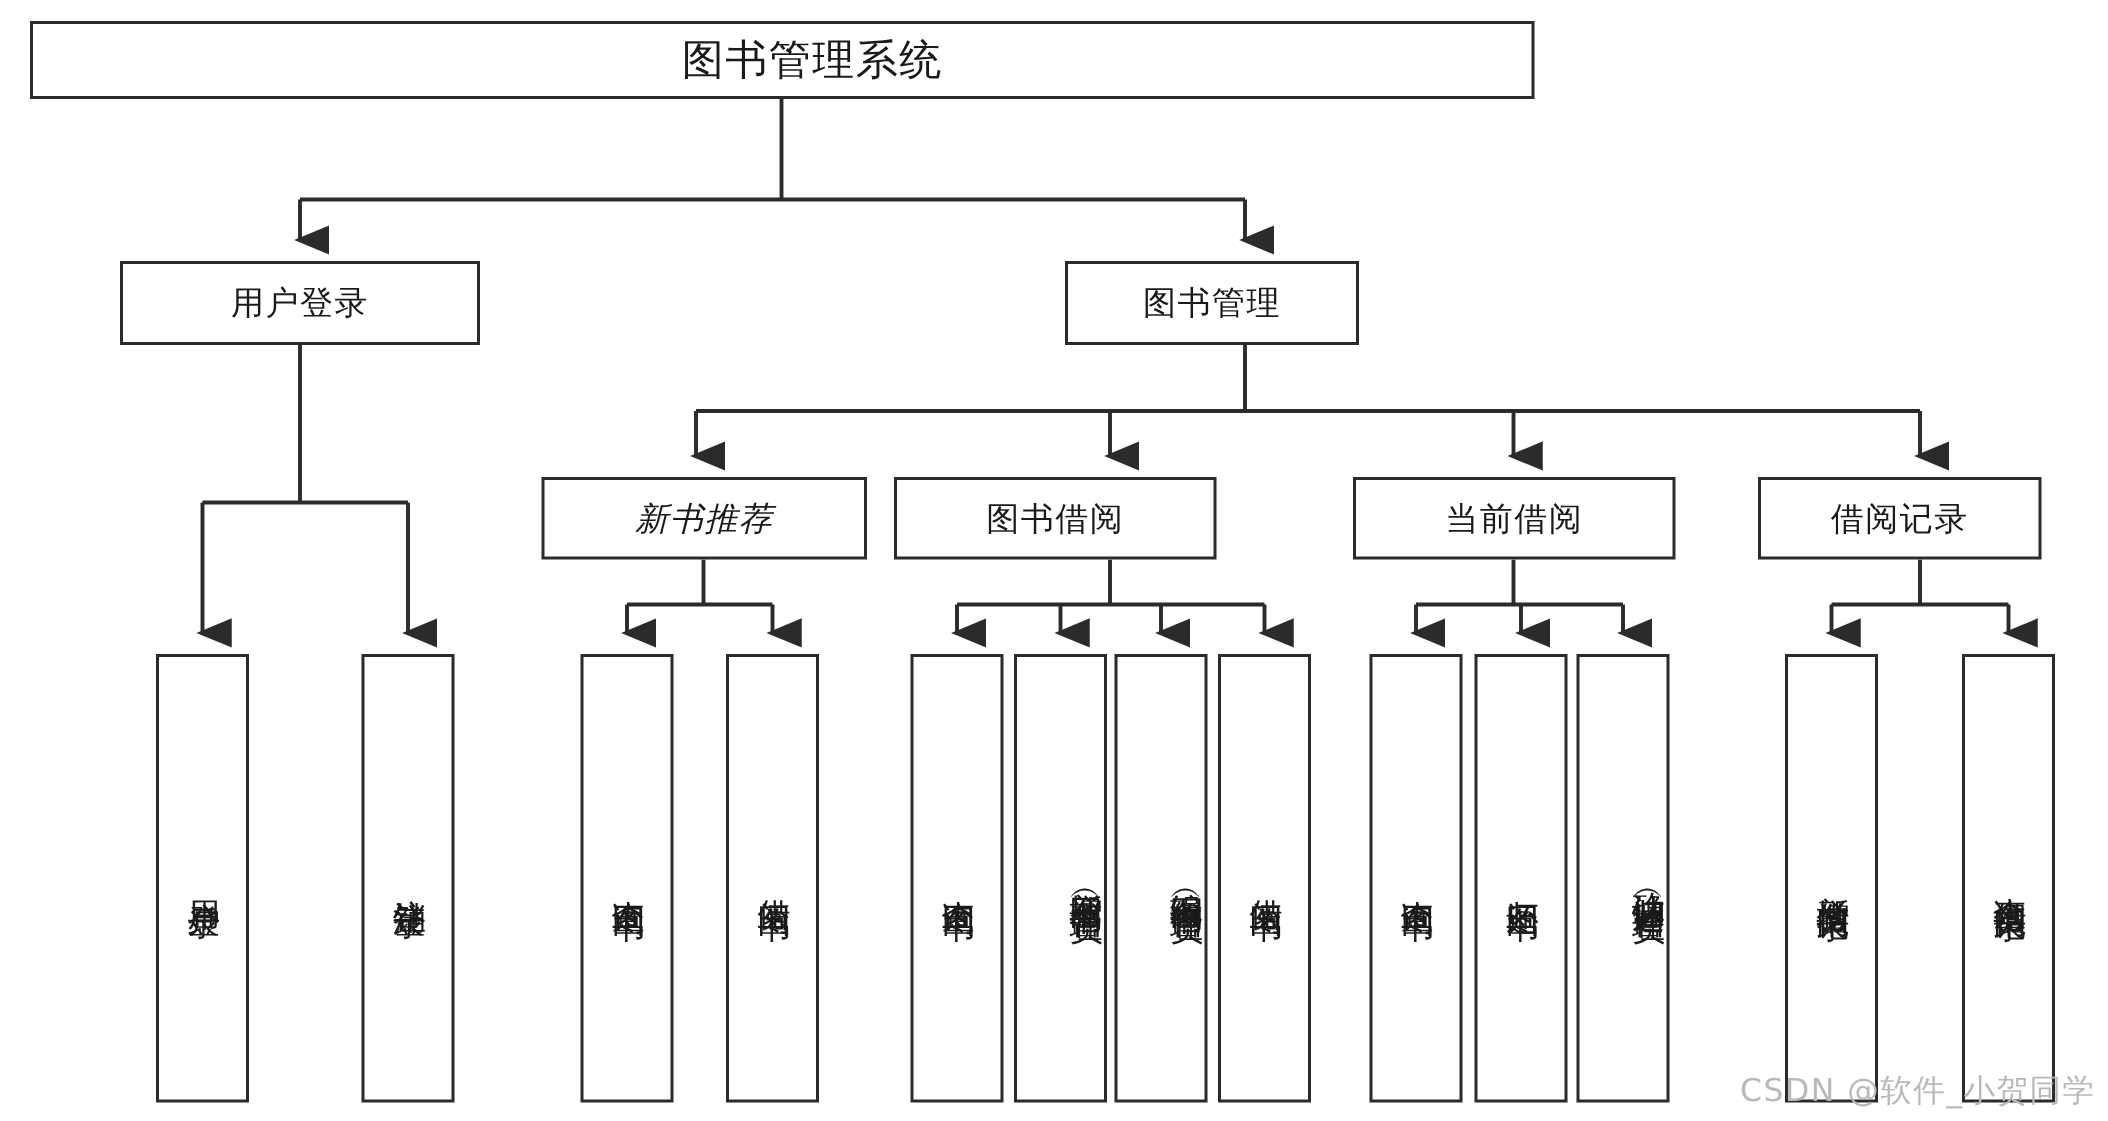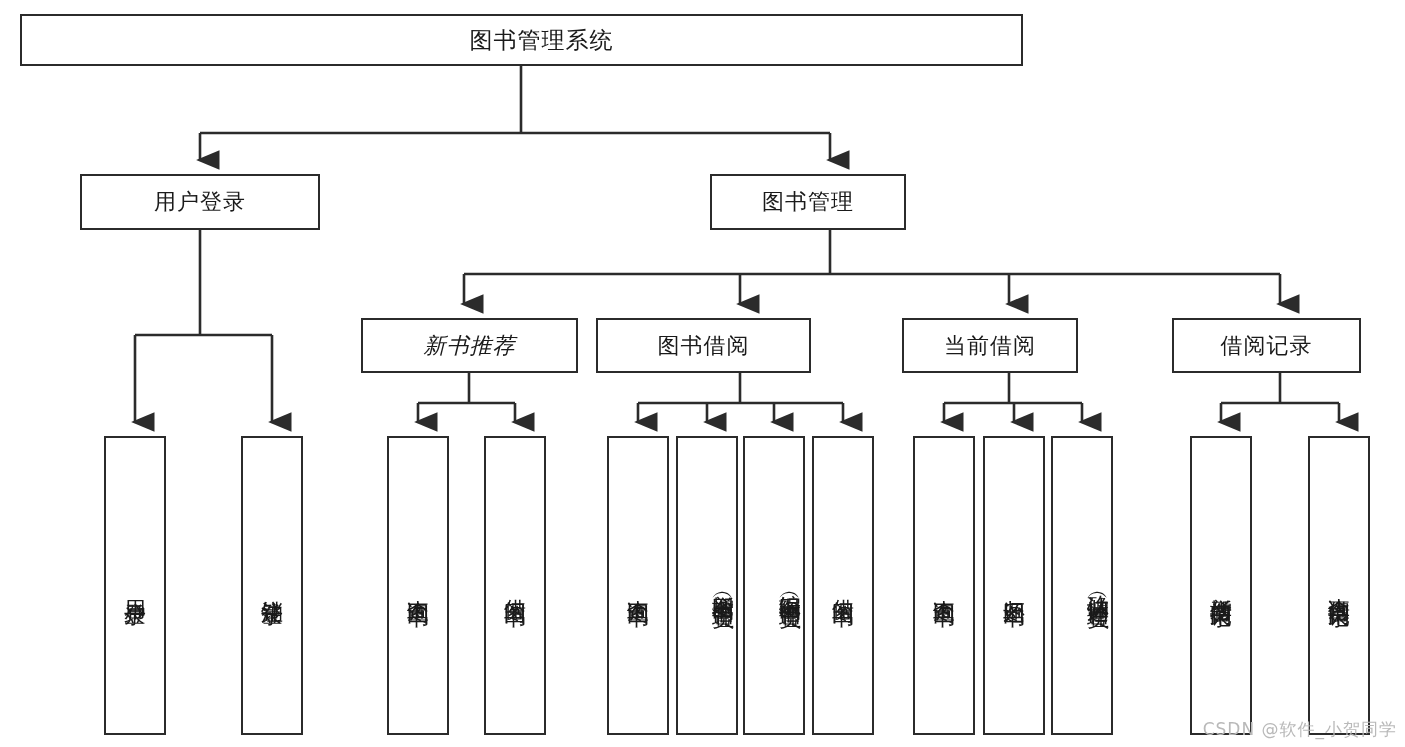--- a/index.html
+++ b/index.html
@@ -31,21 +31,21 @@
     box-sizing: border-box;
     border: 2px solid #2b2b2b;
     background: #ffffff;
     color: #1a1a1a;
     display: flex;
     align-items: center;
     justify-content: center;
     overflow: hidden;
   }
   .node.root {
-    font-size: 23px;
+    font-size: 28px;
     letter-spacing: 1px;
     padding-left: 40px;
   }
   .node.level2 {
     font-size: 22px;
     letter-spacing: 1px;
   }
   .node.leaf {
     writing-mode: vertical-rl;
     text-orientation: upright;
@@ -64,21 +64,21 @@
     white-space: nowrap;
   }
   .node.leaf .node-label {
     writing-mode: vertical-rl;
     text-orientation: upright;
   }
   #watermark {
     position: absolute;
     right: 8px;
     bottom: 6px;
-    font-size: 17px;
+    font-size: 21px;
     color: #b9b9b9;
     letter-spacing: 1px;
     white-space: nowrap;
     user-select: none;
     text-align: right;
   }
 </style>
 </head>
 <body>
 
@@ -148,21 +148,21 @@
   <div class="node level2" style="left:710px; top:174px; width:196px; height:56px;">
     <span class="node-label">图书管理</span>
   </div>
 
   <div class="node level2" style="left:361px; top:318px; width:217px; height:55px;font-style:italic;">
     <span class="node-label">新书推荐</span>
   </div>
   <div class="node level2" style="left:596px; top:318px; width:215px; height:55px;">
     <span class="node-label">图书借阅</span>
   </div>
-  <div class="node level2" style="left:902px; top:318px; width:176px; height:55px;">
+  <div class="node level2" style="left:902px; top:318px; width:215px; height:55px;">
     <span class="node-label">当前借阅</span>
   </div>
   <div class="node level2" style="left:1172px; top:318px; width:189px; height:55px;">
     <span class="node-label">借阅记录</span>
   </div>
 
   <div class="node leaf" style="left:104px; top:436px; width:62px; height:299px;">
     <span class="node-label">用户登录</span>
   </div>
   <div class="node leaf" style="left:241px; top:436px; width:62px; height:299px;">

